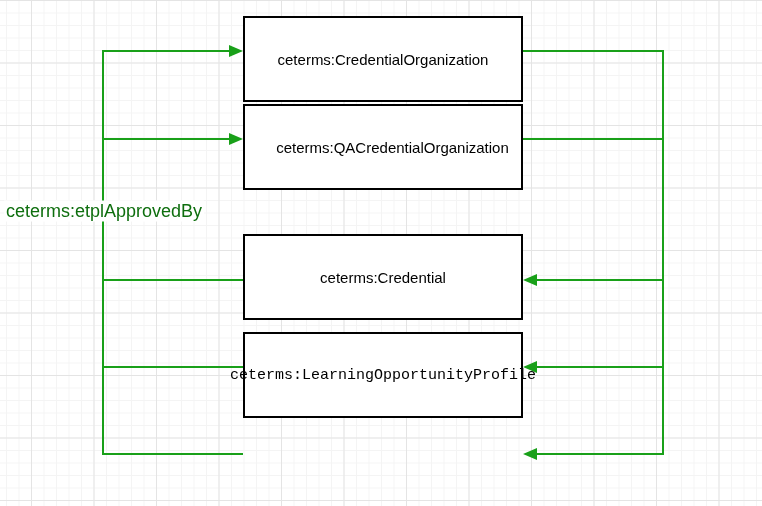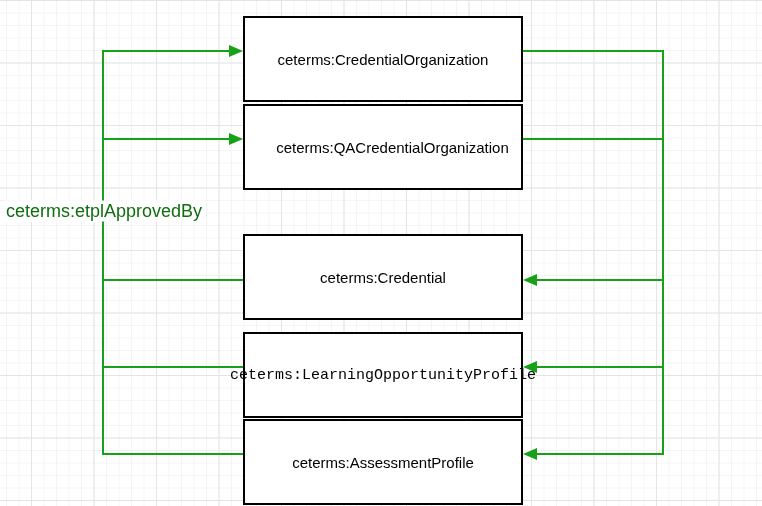--- a/index.html
+++ b/index.html
@@ -143,17 +143,14 @@
   </div>
   <div class="node node-2">
     <span>ceterms:QACredentialOrganization</span>
   </div>
   <div class="node node-3">
     <span>ceterms:Credential</span>
   </div>
   <div class="node node-4">
     <span>ceterms:LearningOpportunityProfile</span>
   </div>
-  <div class="node node-5">
-    <span>ceterms:AssessmentProfile</span>
-  </div>
 
 </div>
 
 </body></html>

